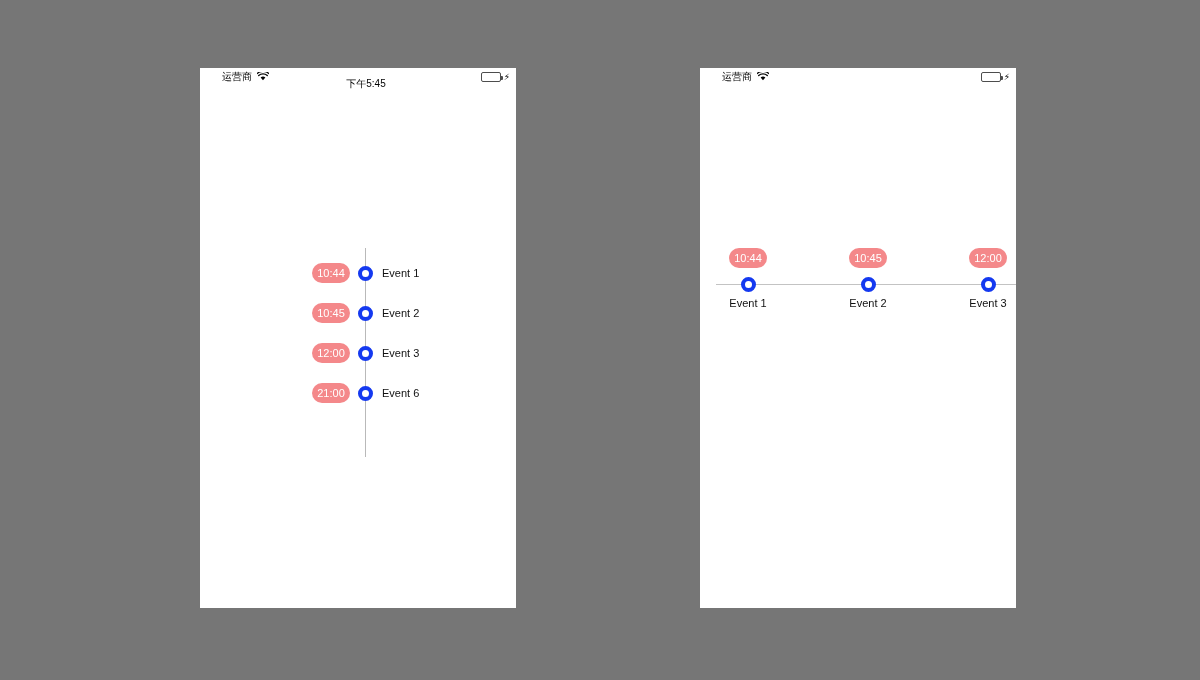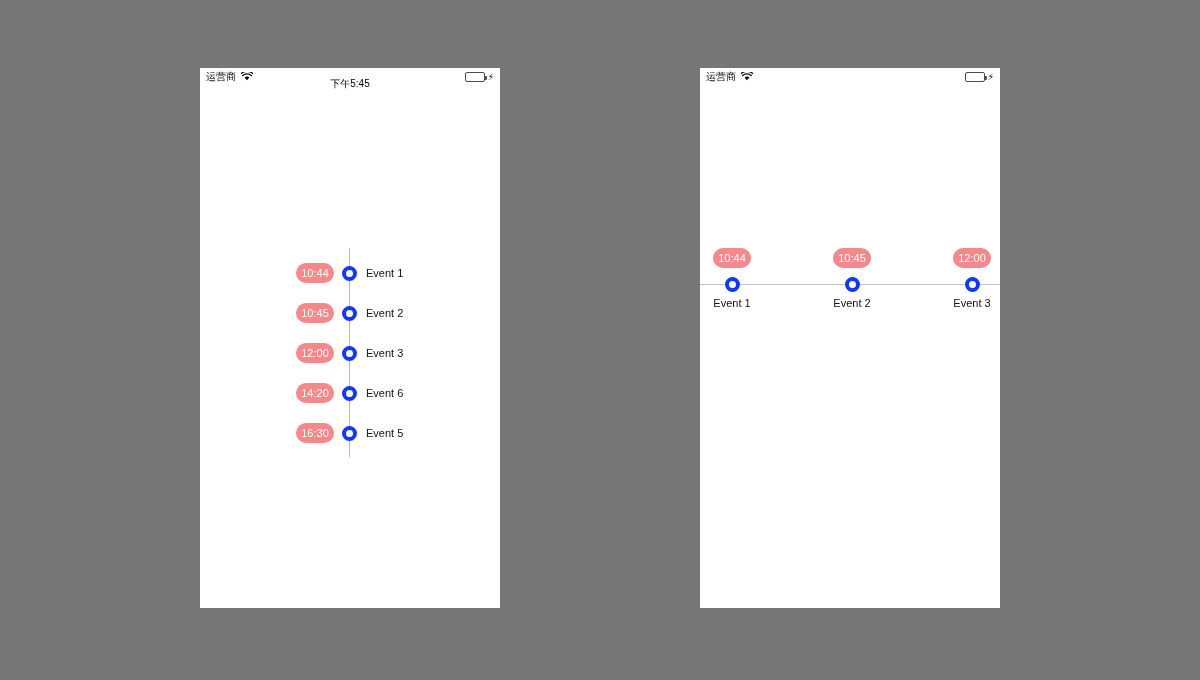--- a/index.html
+++ b/index.html
@@ -14,20 +14,21 @@
     overflow: hidden;
     position: relative;
   }
 
   .phone {
     position: absolute;
     width: 300px;
     height: 540px;
     background: #ffffff;
     overflow: hidden;
+    padding-left: 16px;
   }
   #phone-vertical { left: 200px; top: 68px; }
   #phone-horizontal { left: 700px; top: 68px; }
 
   
   .status-bar {
     position: relative;
     height: 20px;
     width: 100%;
     display: flex;
@@ -249,30 +250,25 @@
       <div class="vlabel">Event 2</div>
     </div>
 
     <div class="vrow" style="top:255px">
       <div class="vbadge">12:00</div>
       <div class="vdot"></div>
       <div class="vlabel">Event 3</div>
     </div>
 
     <div class="vrow" style="top:295px">
-      <div class="vbadge">14:20</div>
+      <div class="vbadge">21:00</div>
       <div class="vdot"></div>
       <div class="vlabel">Event 6</div>
     </div>
 
-    <div class="vrow" style="top:335px">
-      <div class="vbadge">16:30</div>
-      <div class="vdot"></div>
-      <div class="vlabel">Event 5</div>
-    </div>
   </div>
 </div>
 
 <div class="phone" id="phone-horizontal">
 
   <div class="status-bar">
     <div class="sb-left">
       <span class="sb-carrier">运营商</span>
       <span class="wifi-icon">
         <svg width="12" height="9" viewBox="0 0 12 9">

